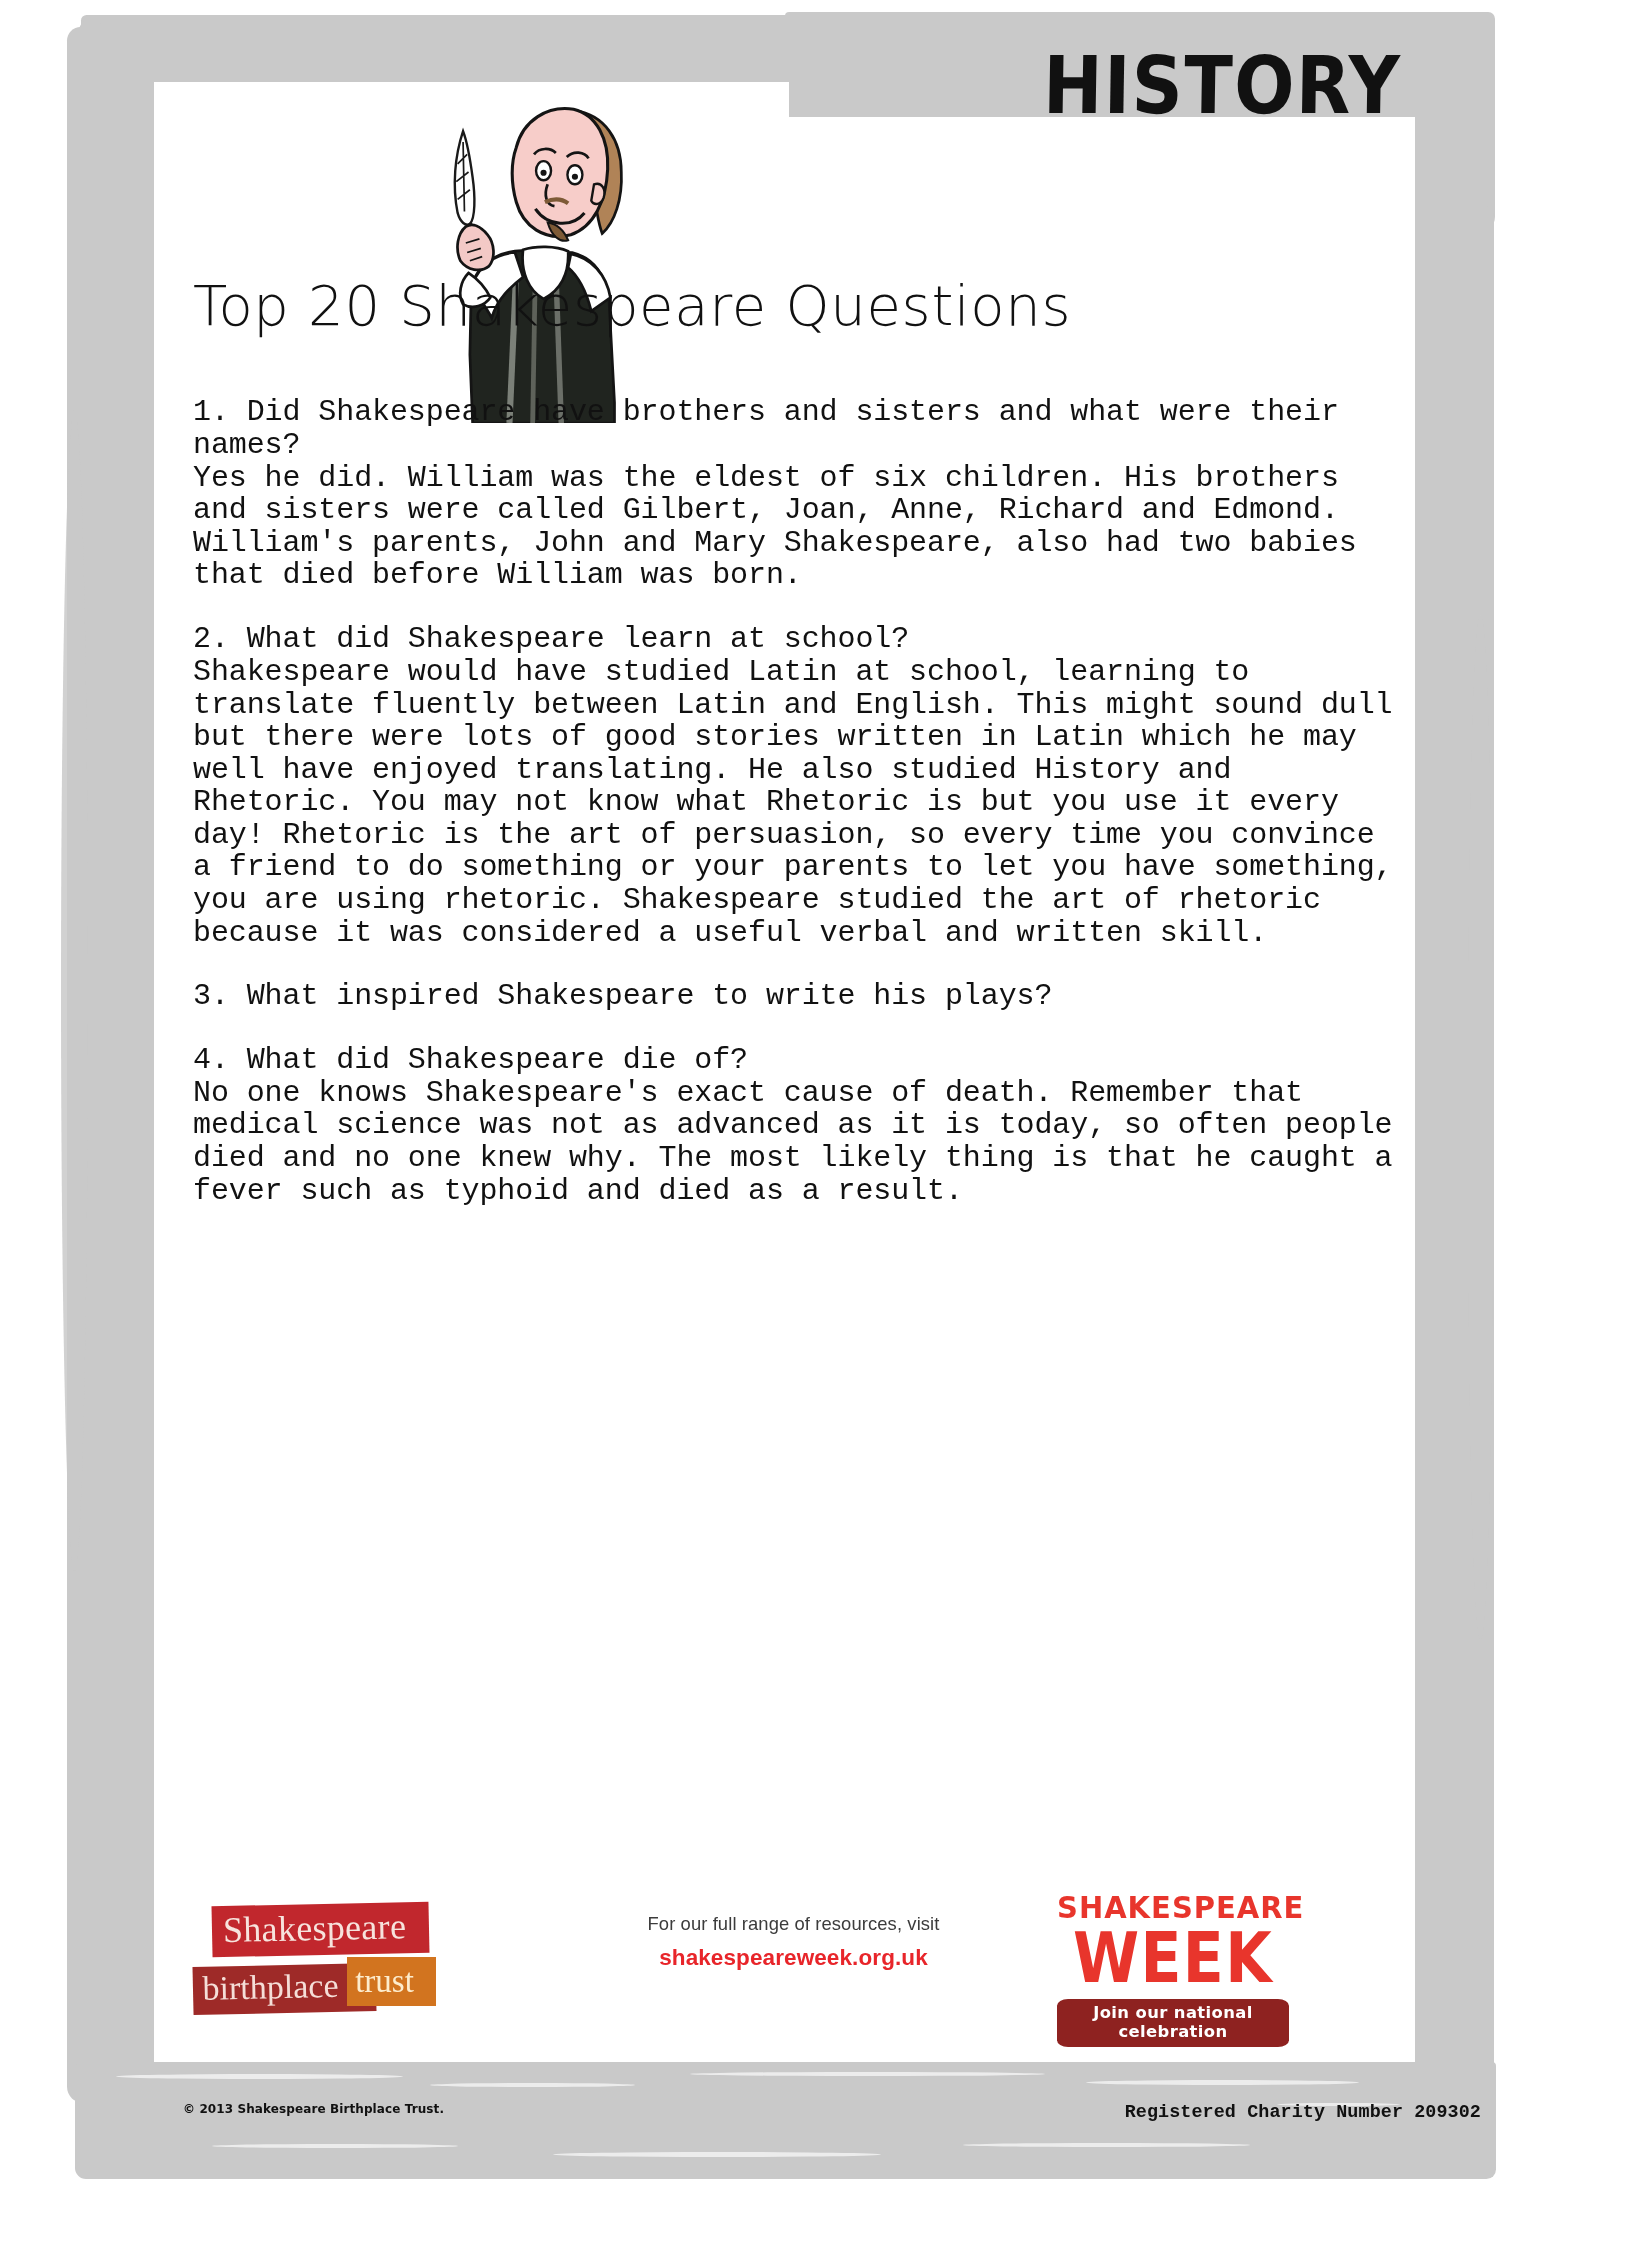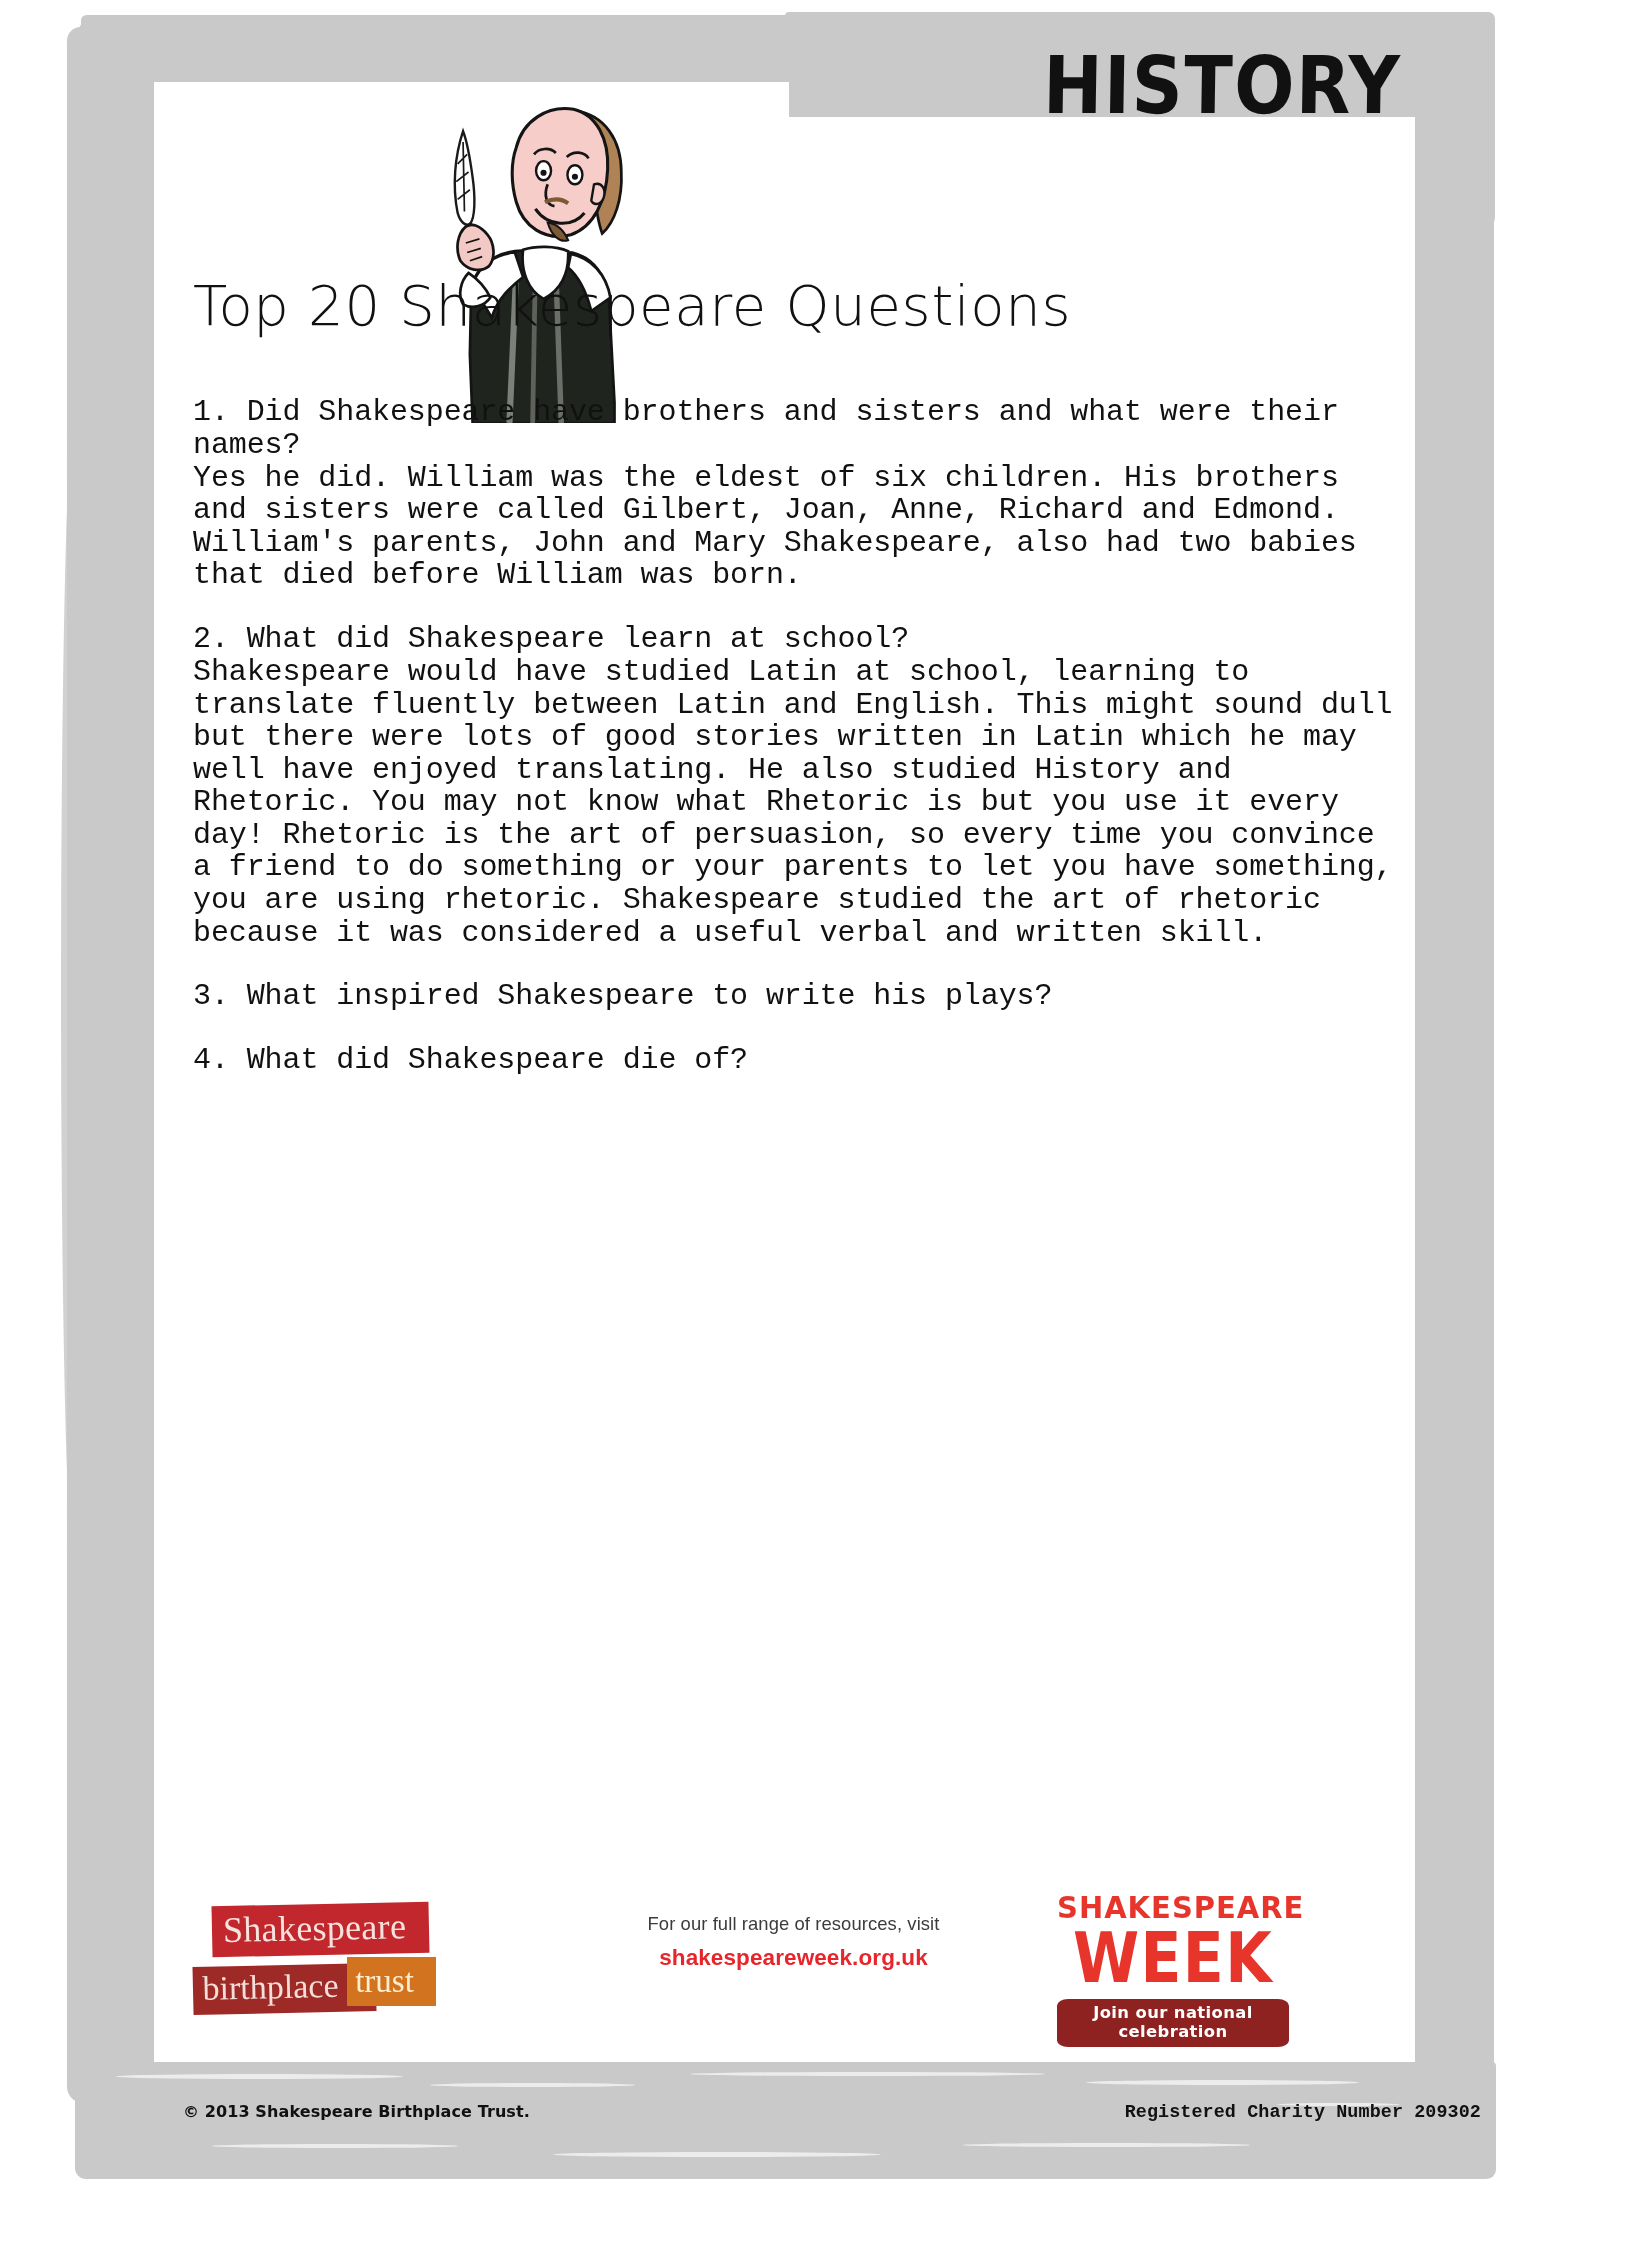--- a/index.html
+++ b/index.html
@@ -85,21 +85,21 @@
   .swk-l2{font-family:"DejaVu Sans", sans-serif;font-weight:bold;font-size:60px;
     color:#e8352c;letter-spacing:1.4px;text-align:center;line-height:60px;
     transform:scaleY(1.15);margin-top:4.1px;}
   .swk-band{margin-top:11px;background:#8e2220;border-radius:11px/6.8px;
     padding:4.1px 6.8px 5.5px;text-align:center;}
   .swk-band span{font-family:"DejaVu Sans", sans-serif;font-size:16.4px;
     color:#fff;letter-spacing:0.4px;font-weight:600;}
 
   
   .copyright{position:absolute;left:183px;top:2102px;font-family:"DejaVu Sans", sans-serif;
-    font-weight:bold;font-size:16px;color:#111;letter-spacing:0.1px;z-index:9;}
+    font-weight:bold;font-size:12px;color:#111;letter-spacing:0.1px;z-index:9;}
   .charity{position:absolute;right:149px;top:2102px;font-family:Liberation Mono, monospace;
     font-weight:bold;font-size:18.4px;color:#111;letter-spacing:0.1px;z-index:9;}
 </style>
 </head>
 <body>
 
 <div class="frame-top"></div>
 <div class="frame-topright"></div>
 <div class="frame-left"></div>
 <div class="frame-left2"></div>
@@ -190,20 +190,21 @@
     <p class="q">2. What did Shakespeare learn at school?</p>
     <p class="a">Shakespeare would have studied Latin at school, learning to translate fluently between Latin and English. This might sound dull but there were lots of good stories written in Latin which he may well have enjoyed translating. He also studied History and Rhetoric. You may not know what Rhetoric is but you use it every day!  Rhetoric is the art of persuasion, so every time you convince a friend to do something or your parents to let you have something, you are using rhetoric. Shakespeare studied the art of rhetoric because it was considered a useful verbal and written skill.</p>
   </div>
 
   <div class="qa">
     <p class="q">3. What inspired Shakespeare to write his plays?</p>
   </div>
 
   <div class="qa">
     <p class="q">4. What did Shakespeare die of?</p>
+    <p class="a">No one knows Shakespeare's exact cause of death. Remember that medical science was not as advanced as it is today, so often people died and no one knew why. The most likely thing is that he caught a fever such as typhoid and died as a result.</p>
   </div>
 
 </div>
 
 <div class="footer">
 
   <div class="sbt">
     <div class="sbt-row1">
       <span>Shakespeare</span>
     </div>

